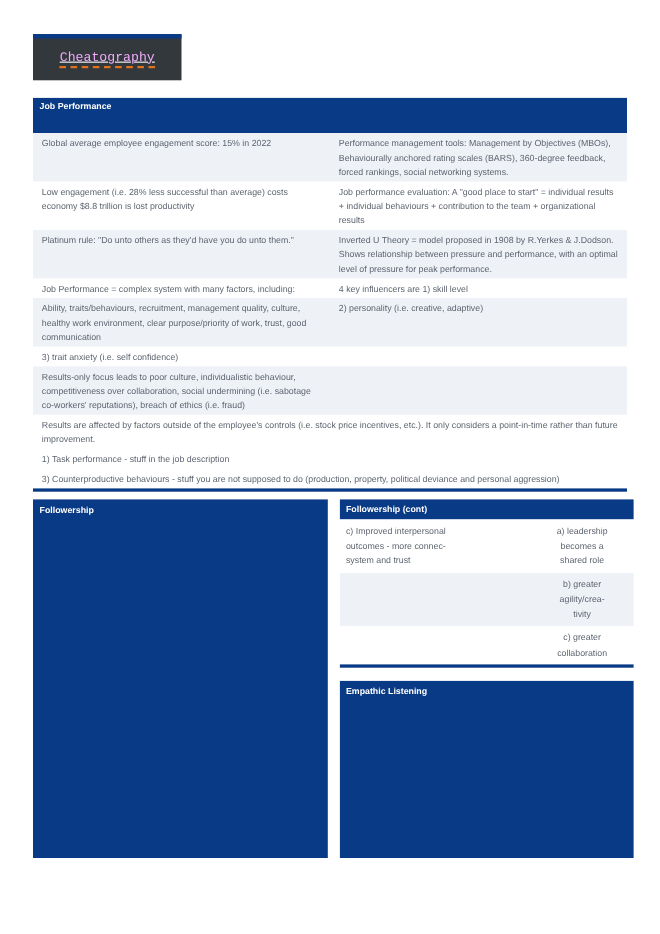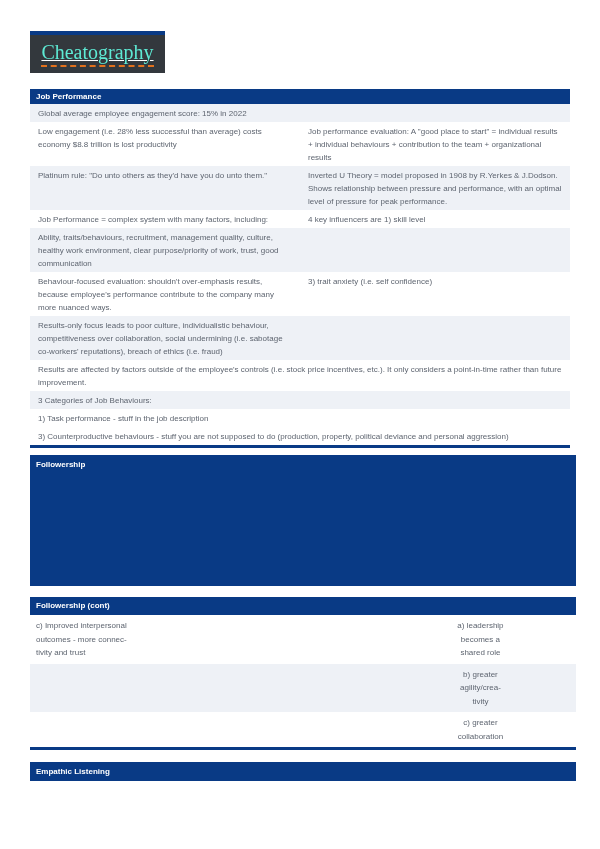--- a/index.html
+++ b/index.html
@@ -37,23 +37,23 @@
     justify-content: center;
     flex: none;
   }
   .logo-topbar {
     position: absolute;
     top: 0; left: 0; right: 0;
     height: 4px;
     background: var(--brand-blue, #093a85);
   }
   .logo-text {
-    font-family: Liberation Serif, serif;
-    color: #5eead4;
-    font-size: 20px;
+    font-family: Liberation Mono, monospace;
+    color: #f0abfc;
+    font-size: 12px;
     margin-top: 3px;
     padding-bottom: 1px;
     text-decoration: underline;
     text-decoration-color: #ffffff;
     text-decoration-thickness: 1px;
     border-bottom: 2px dashed var(--logo-orange, #e2711d);
   }
   .title-block { margin-left: 12px; padding-top: 4px; }
   .page-title {
     font-family: "Liberation Serif", "DejaVu Serif", serif;
@@ -78,41 +78,40 @@
   .jp-section {
     margin: 16px 30px 0 30px;
     border-bottom: 3px solid var(--brand-blue, #093a85);
   }
   .section-header {
     background: var(--brand-blue, #093a85);
     color: #ffffff;
     font-size: 8px;
     font-weight: bold;
     line-height: 15px;
-    height: 15px;
+    height: 32px;
     padding: 0 6px;
   }
   .jp-row { display: flex; }
   .jp-row.alt { background: var(--row-alt, #eef1f6); }
   .jp-cell {
     width: 50%;
     padding: 2.5px 8px;
     font-size: 8px;
     line-height: 13px;
     color: var(--body-text, #5e6570);
   }
   .jp-cell.full { width: 100%; }
 
   
   .columns {
     display: flex;
     gap: 11px;
     margin: 7px 24px 0 30px;
     height: 326px;
-    flex-direction: column;
   }
   .col {
     flex: 1;
     display: flex;
     flex-direction: column;
     min-width: 0;
   }
   .bluebox {
     background: var(--brand-blue, #093a85);
     color: #ffffff;
@@ -153,49 +152,47 @@
     </div>
     <div class="title-block">
     </div>
   </div>
 
   <div class="jp-section">
     <div class="section-header">Job Performance</div>
 
     <div class="jp-row alt">
       <div class="jp-cell">Global average employee engagement score: 15% in 2022</div>
+      <div class="jp-cell">Performance management tools: Management by Objectives (MBOs), Behaviourally anchored rating scales (BARS), 360-degree feedback, forced rankings, social networking systems.</div>
     </div>
     <div class="jp-row">
       <div class="jp-cell">Low engagement (i.e. 28% less successful than average) costs economy $8.8 trillion is lost productivity</div>
       <div class="jp-cell">Job performance evaluation: A "good place to start" = individual results + individual behaviours + contribution to the team + organizational results</div>
     </div>
     <div class="jp-row alt">
       <div class="jp-cell">Platinum rule: "Do unto others as they'd have you do unto them."</div>
       <div class="jp-cell">Inverted U Theory = model proposed in 1908 by R.Yerkes &amp; J.Dodson. Shows relationship between pressure and performance, with an optimal level of pressure for peak performance.</div>
     </div>
     <div class="jp-row">
       <div class="jp-cell">Job Performance = complex system with many factors, including:</div>
       <div class="jp-cell">4 key influencers are 1) skill level</div>
     </div>
     <div class="jp-row alt">
       <div class="jp-cell">Ability, traits/behaviours, recruitment, management quality, culture, healthy work environment, clear purpose/priority of work, trust, good communication</div>
-    </div>
-    <div class="jp-row">
-      <div class="jp-cell">Behaviour-focused evaluation: shouldn't over-emphasis results, because employee's performance contribute to the company many more nuanced ways.</div>
+      <div class="jp-cell">2) personality (i.e. creative, adaptive)</div>
+    </div>
+    <div class="jp-row">
       <div class="jp-cell">3) trait anxiety (i.e. self confidence)</div>
     </div>
     <div class="jp-row alt">
       <div class="jp-cell">Results-only focus leads to poor culture, individualistic behaviour, competitiveness over collaboration, social undermining (i.e. sabotage co-workers' reputations), breach of ethics (i.e. fraud)</div>
     </div>
 
     <div class="jp-row">
       <div class="jp-cell full">Results are affected by factors outside of the employee's controls (i.e. stock price incentives, etc.). It only considers a point-in-time rather than future improvement.</div>
-    </div>
-    <div class="jp-row alt">
-      <div class="jp-cell full">3 Categories of Job Behaviours:</div>
     </div>
     <div class="jp-row">
       <div class="jp-cell full">1) Task performance - stuff in the job description</div>
     </div>
     <div class="jp-row">
       <div class="jp-cell full">3) Counterproductive behaviours - stuff you are not supposed to do (production, property, political deviance and personal aggression)</div>
     </div>
   </div>
 
   <div class="columns">
@@ -205,21 +202,21 @@
         <div class="bluebox-title">Followership</div>
       </div>
     </div>
 
     <div class="col">
       <div class="contbox">
         <div class="section-header">Followership (cont)</div>
         <div class="cont-row">
           <div class="cont-cell left">c) Improved interpersonal
 outcomes - more connec-
-tivity and trust</div>
+system and trust</div>
           <div class="cont-cell right">a) leadership
 becomes a
 shared role</div>
         </div>
         <div class="cont-row alt">
           <div class="cont-cell left"></div>
           <div class="cont-cell right">b) greater
 agility/crea-
 tivity</div>
         </div>

